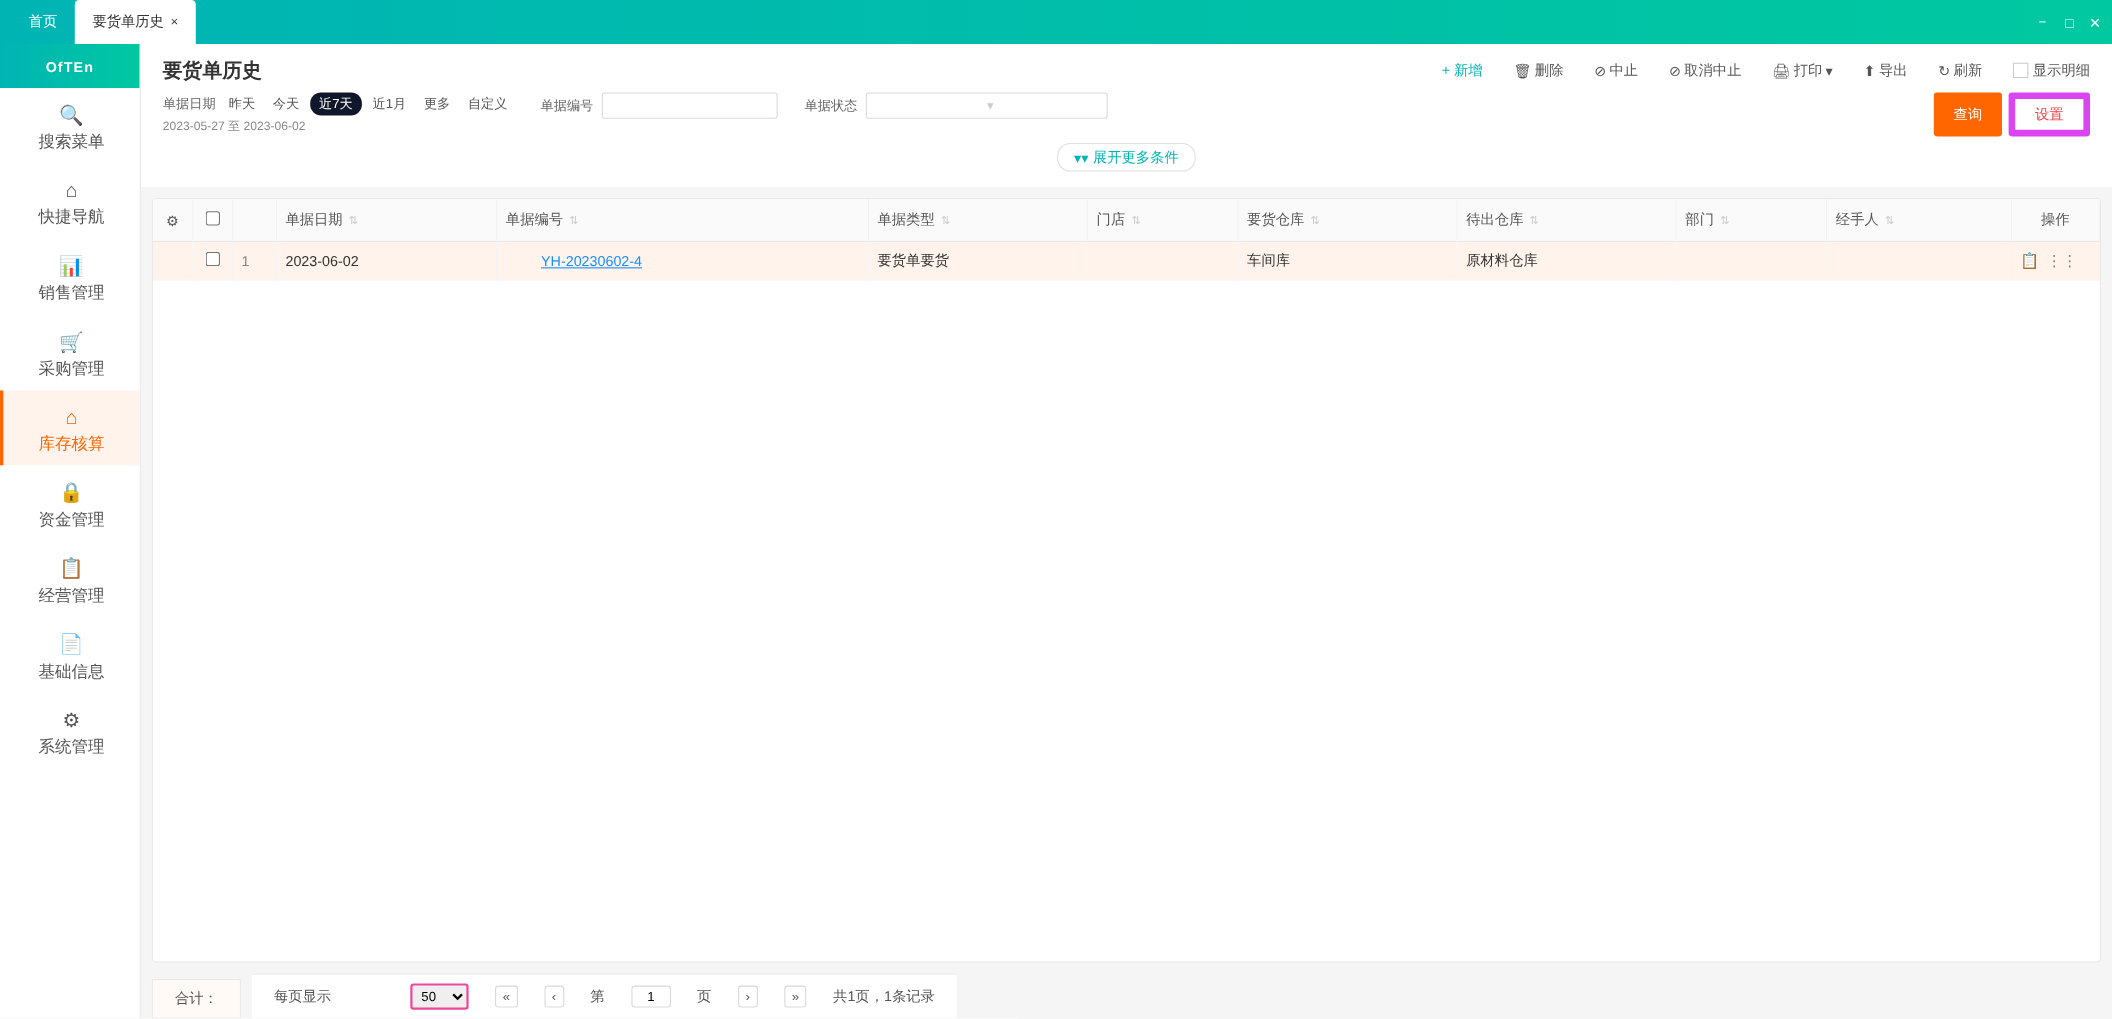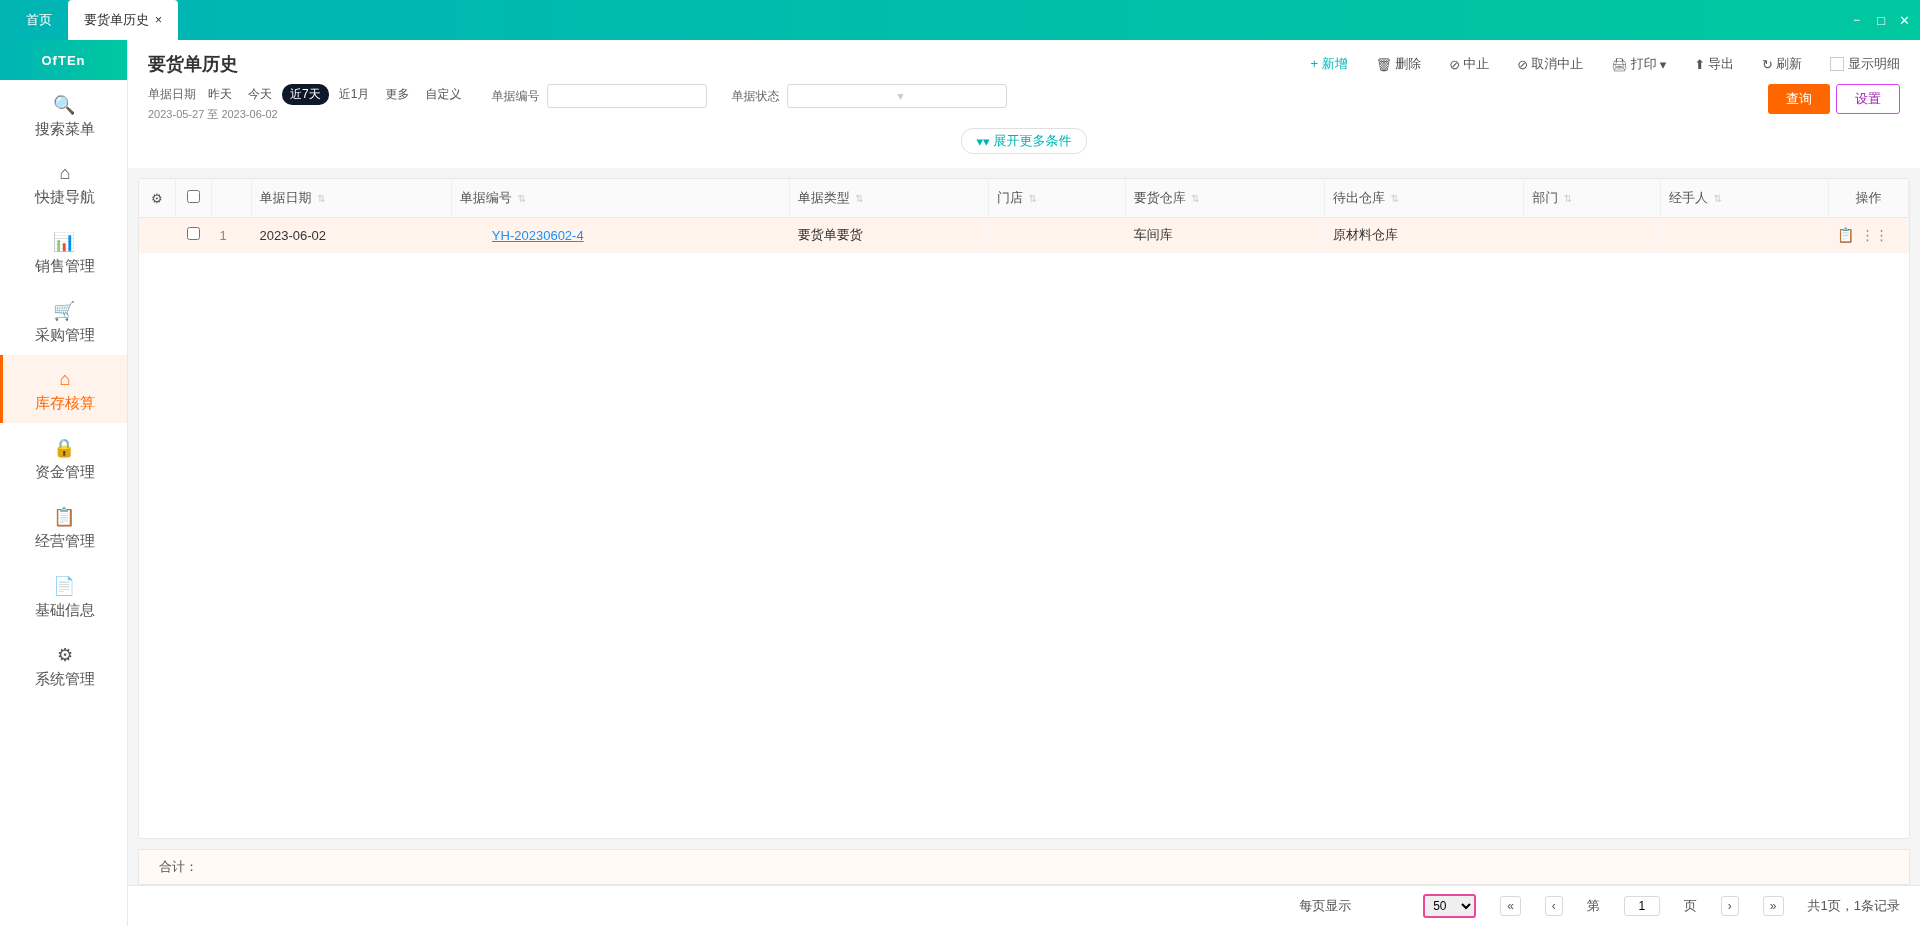--- a/index.html
+++ b/index.html
@@ -186,22 +186,22 @@
       color: white;
       border: none;
       border-radius: 3px;
       padding: 6px 18px;
       cursor: pointer;
       font-size: 13px;
       white-space: nowrap;
     }
     .btn-settings {
       background: white;
-      color: #a21caf;
-      border: 1px solid #d946ef;
+      color: #ef4444;
+      border: 6px solid #d946ef;
       border-radius: 3px;
       padding: 5px 18px;
       cursor: pointer;
       font-size: 13px;
       white-space: nowrap;
     }
 
     
     .table-area {
       flex: 1;
@@ -329,22 +329,23 @@
       flex-direction: column;
     }
     .filter-date-top {
       display: flex;
       align-items: center;
       gap: 6px;
     }
 
     .bottom-section {
       display: flex;
-      flex-direction: column;
+      flex-direction: row;
       flex-shrink: 0;
+      align-items: flex-end;
     }
   </style>
 </head>
 <body>
 
 <div class="top-bar">
   <div class="tabs">
     <div class="tab">
       <span>首页</span>
     </div>

